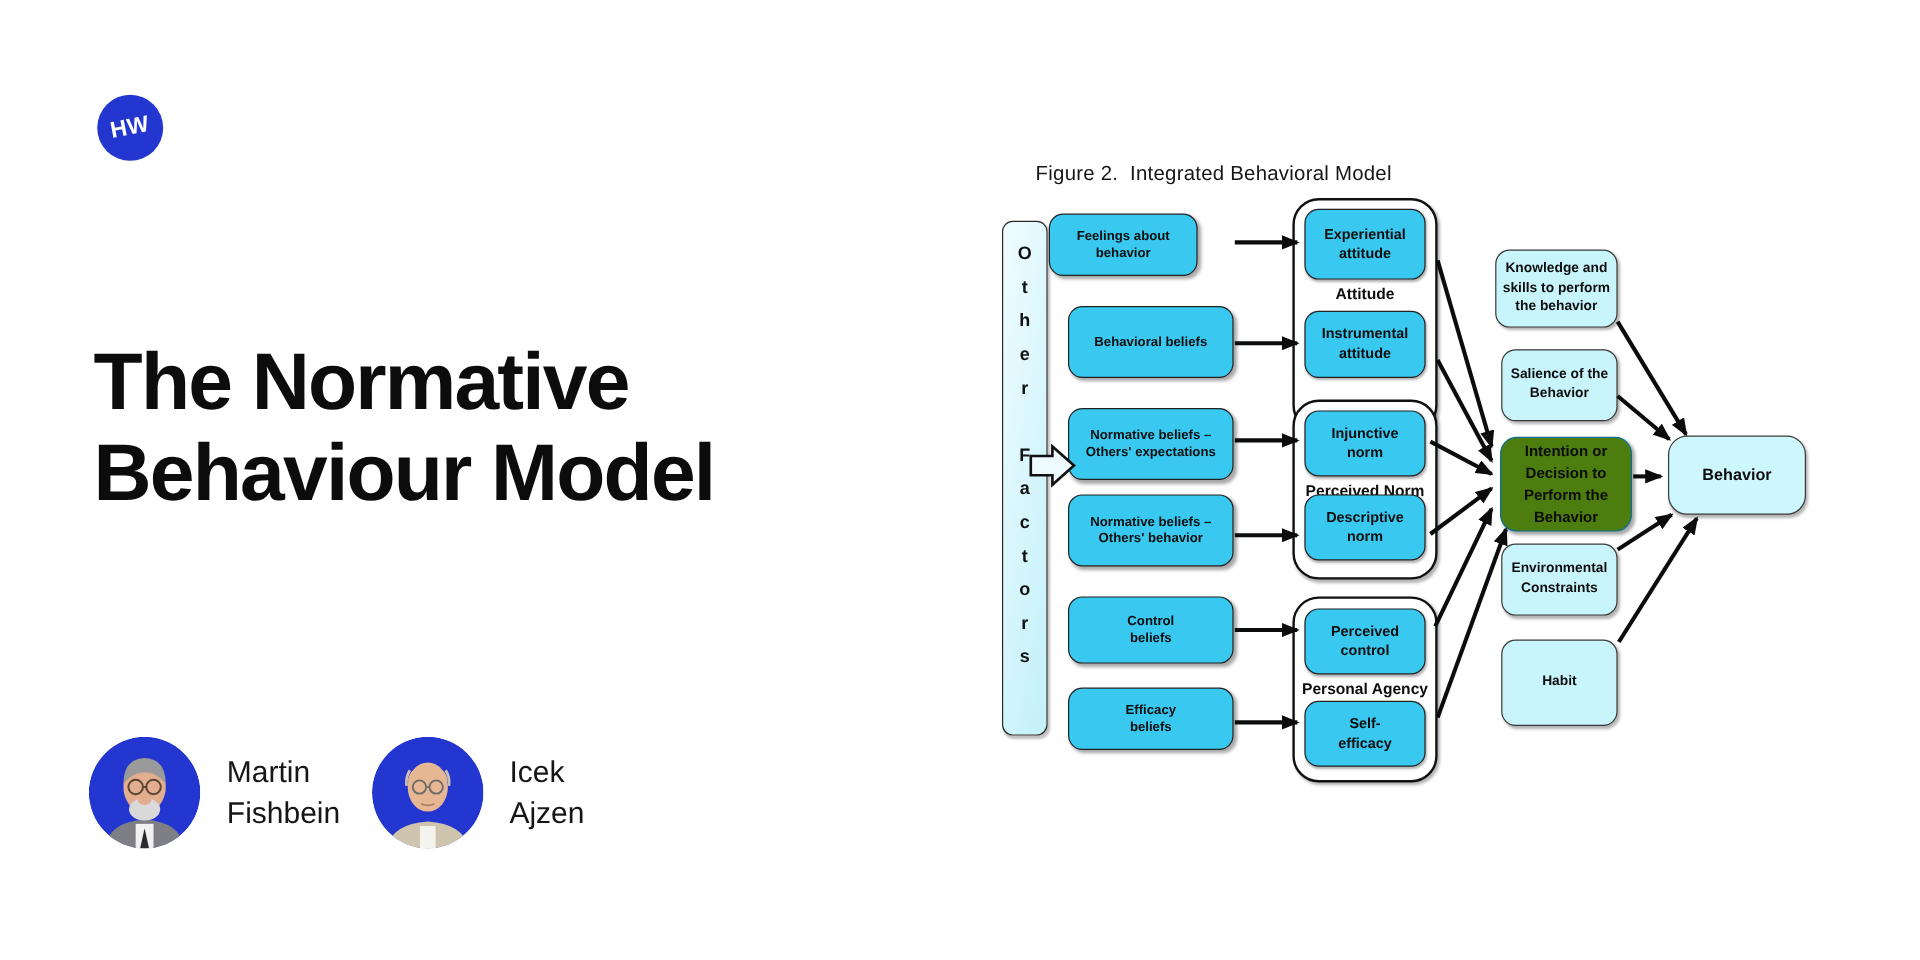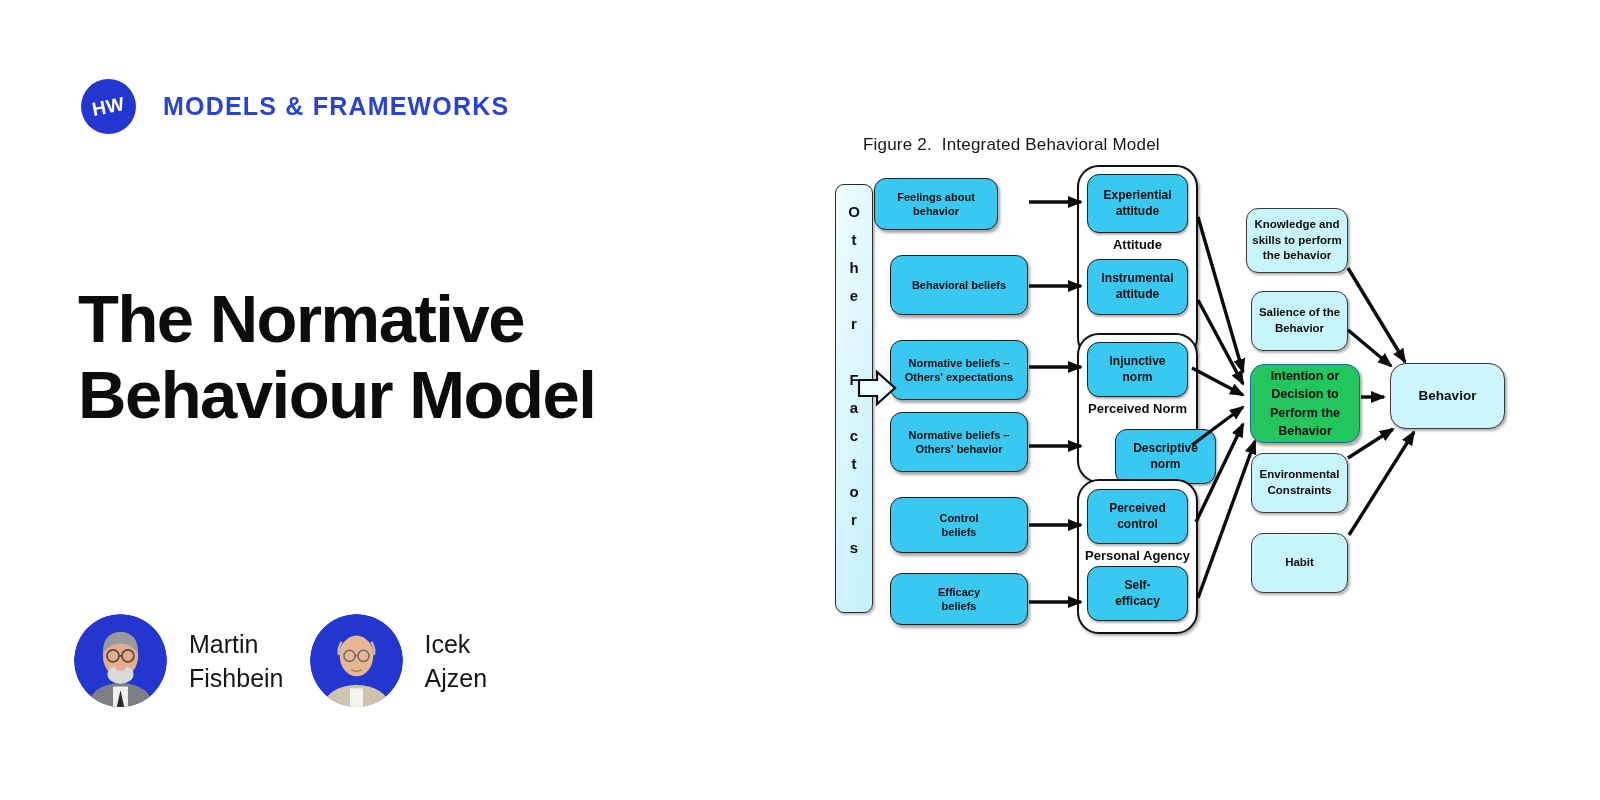--- a/index.html
+++ b/index.html
@@ -48,37 +48,36 @@
   .light  { background:#c8f4fc; border:1.5px solid #3a3a3a; border-radius:12px;
             box-shadow:1.5px 2px 2.5px rgba(0,0,0,.3); font-size:11.5px; line-height:1.35; }
 
   .group { position:absolute; left:262px; width:121px; background:#ffffff;
            border:2.6px solid #111; border-radius:22px;
            box-shadow:1.5px 2px 2.5px rgba(0,0,0,.3); }
   .group .inner { left:8px; width:101px; font-size:12px; box-shadow:1px 1.5px 2px rgba(0,0,0,.3); }
   .group-label { position:absolute; left:-8px; right:-8px; text-align:center;
                  font-weight:700; font-size:13px; color:#0d0d0d; white-space:nowrap; }
 
-  .intention { background:#22c55e; border:1.8px solid #0b6f96; border-radius:14px;
+  .intention { background:#4d7c0f; border:1.8px solid #0b6f96; border-radius:14px;
                font-size:12.5px; line-height:1.45; box-shadow:2px 2.5px 3px rgba(0,0,0,.35); }
   .behavior  { border-radius:16px; font-size:13.5px; background:#cdf6fd; }
 
   .arrows { position:absolute; left:0; top:0; width:695px; height:515px; pointer-events:none; }
   .arrows line { stroke:#0c0c0c; stroke-width:3.4; }
 </style>
 </head>
 <body>
 
 <div class="slide">
 
   <header class="brand">
     <div class="logo">
       <span class="logo-text">HW</span>
     </div>
-    <div class="brand-label">MODELS &amp; FRAMEWORKS</div>
   </header>
 
   <h1 class="title">
     <span class="title-line">The Normative</span>
     <span class="title-line">Behaviour Model</span>
   </h1>
 
   <div class="authors">
     <div class="author">
       <div class="avatar">
@@ -147,44 +146,44 @@
 attitude</div>
       <div class="group-label" style="top:70px;">Attitude</div>
       <div class="box bright inner" style="top:92px; height:56px;">Instrumental
 attitude</div>
     </div>
 
     <div class="group" style="top:198px; height:150px;">
       <div class="box bright inner" style="top:7px;  height:55px;">Injunctive
 norm</div>
       <div class="group-label" style="top:66px;">Perceived Norm</div>
-      <div class="box bright inner" style="top:94px; height:55px;margin-left:28px;">Descriptive
+      <div class="box bright inner" style="top:77px; height:55px;">Descriptive
 norm</div>
     </div>
 
-    <div class="group" style="top:344px; height:155px;">
+    <div class="group" style="top:362px; height:155px;">
       <div class="box bright inner" style="top:8px;  height:55px;">Perceived
 control</div>
       <div class="group-label" style="top:67px;">Personal Agency</div>
       <div class="box bright inner" style="top:85px; height:55px;">Self-
 efficacy</div>
     </div>
 
     <div class="box light" style="left:431px; top:73px;  width:102px; height:65px;">Knowledge and
 skills to perform
 the behavior</div>
     <div class="box light" style="left:436px; top:156px; width:97px;  height:60px;">Salience of the
 Behavior</div>
     <div class="box intention" style="left:435px; top:229px; width:110px; height:79px; position:absolute; display:flex; align-items:center; justify-content:center; text-align:center; white-space:pre-line; font-weight:700; color:#0d0d0d;">Intention or
 Decision to
 Perform the
 Behavior</div>
     <div class="box light" style="left:436px; top:318px; width:97px;  height:60px;">Environmental
 Constraints</div>
-    <div class="box light" style="left:436px; top:398px; width:97px;  height:60px;">Habit</div>
+    <div class="box light" style="left:436px; top:398px; width:97px;  height:72px;">Habit</div>
     <div class="box light behavior" style="left:575px; top:228px; width:115px; height:66px;">Behavior</div>
 
     <svg class="arrows" viewBox="0 0 695 515">
       <defs>
         <marker id="ah" markerUnits="userSpaceOnUse" markerWidth="15" markerHeight="12" refX="13" refY="6" orient="auto">
           <path d="M0,0 L15,6 L0,12 Z" fill="#0c0c0c"></path>
         </marker>
       </defs>
       <path d="M44,245 L62,245 L62,237 L80,253 L62,269 L62,261 L44,261 Z" fill="#eefcff" stroke="#111" stroke-width="2.2"></path>
       <line x1="214" y1="67" x2="266" y2="67" marker-end="url(#ah)"></line>

